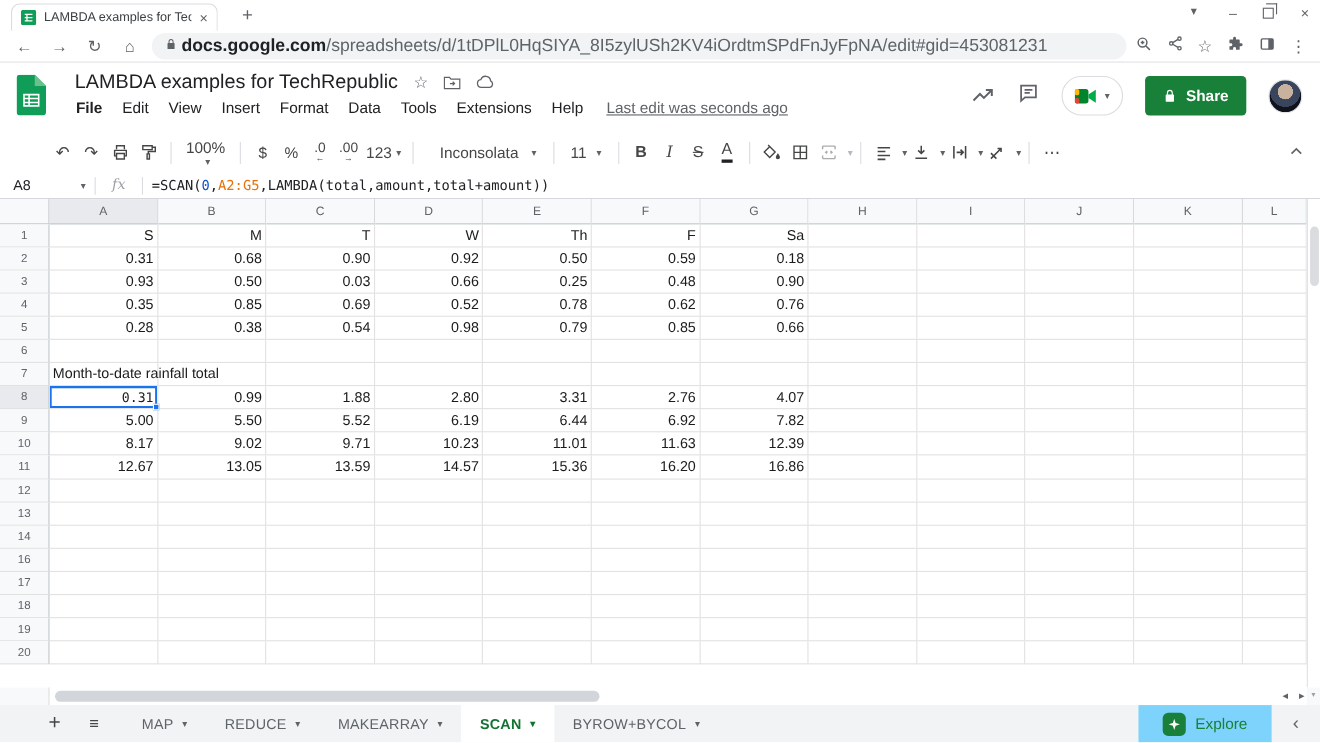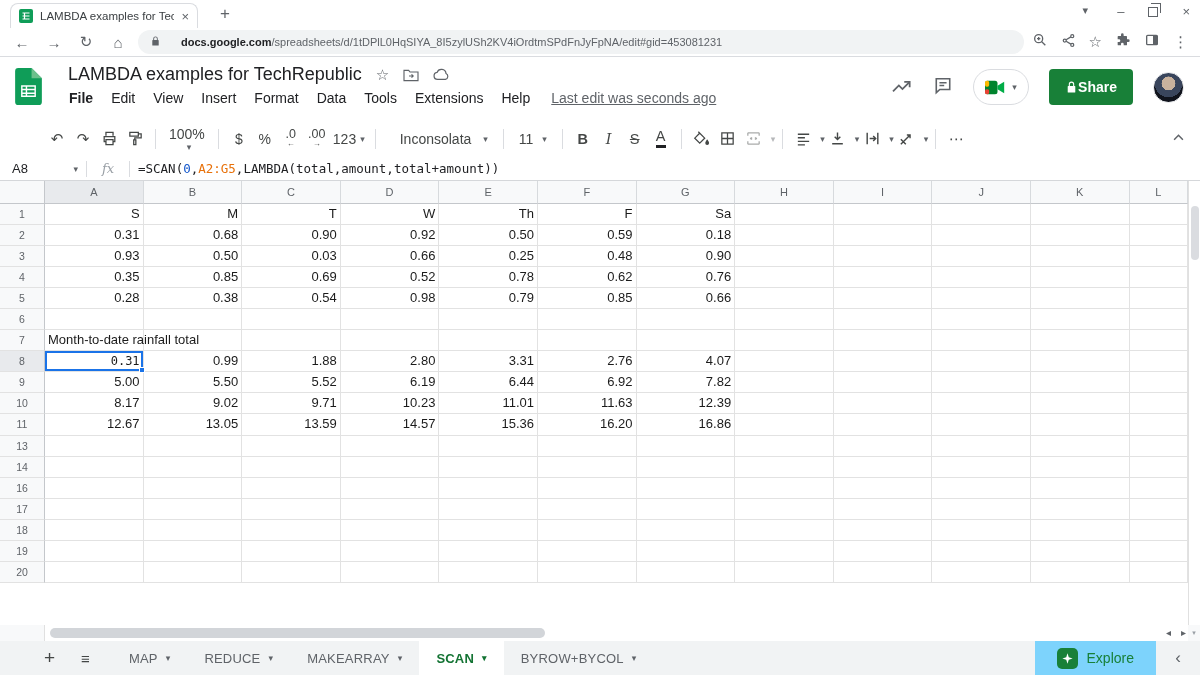--- a/index.html
+++ b/index.html
@@ -16,40 +16,40 @@
   .newtab { position:absolute; left:214px; top:2px; font-size:17px; color:#5f6368; padding:2px 6px; }
   .wincontrols { position:absolute; right:10px; top:4px; display:flex; gap:24px; align-items:center; color:#5f6368; font-size:13px; }
   .tabsearch { position:absolute; right:112px; top:4px; color:#5f6368; font-size:11px; }
   .restore-ico { position:relative; width:10px; height:10px; border:1.5px solid #5f6368; display:inline-block; }
   .restore-ico::before { content:""; position:absolute; left:2px; top:-4.5px; width:9px; height:9px; border:1.5px solid #5f6368; border-left:none; border-bottom:none; }
 
   
   .urlbar { position:absolute; top:28px; left:0; width:1200px; height:29px; background:#fff; border-bottom:1px solid #dadce0;
             display:flex; align-items:center; padding:0 10px; gap:8px; }
   .navico { color:#5f6368; font-size:15px; width:24px; text-align:center; }
-  .urlpill { flex:1; height:24px; background:#f1f3f4; border-radius:12px; display:flex; align-items:center; padding:0 12px; gap:20px;
-             font-size:11px; overflow:hidden; white-space:nowrap; }
+  .urlpill { flex:1; height:24px; background:#f1f3f4; border-radius:12px; display:flex; align-items:center; padding:0 12px; gap:4px;
+             font-size:16px; overflow:hidden; white-space:nowrap; }
   .url-domain { color:#202124; font-weight:bold; }
   .url-path { color:#5f6368; }
   .urlicons { display:flex; align-items:center; gap:13px; padding-right:2px; }
 
   
   .appheader { position:absolute; top:57px; left:0; width:1200px; height:63px; background:#fff; }
   .slogo { position:absolute; left:15px; top:11px; }
   .titleblock { position:absolute; left:68px; top:7px; }
   .titlerow { display:flex; align-items:center; gap:14px; }
   .doctitle { font-size:18px; color:#202124; }
   .t-ico { color:#5f6368; font-size:15px; display:flex; align-items:center; }
   .menurow { display:flex; align-items:center; margin-top:3px; }
   .menu-item { font-size:14px; color:#202124; padding:2px 9px; border-radius:4px; }
   .menu-item:first-child { padding-left:1px;font-weight:bold; }
   .lastedit { font-size:14px; color:#5f6368; text-decoration:underline; margin-left:12px; white-space:nowrap; }
   .hdr-right { position:absolute; right:16px; top:12px; display:flex; align-items:center; gap:20px; }
   .meetpill { width:56px; height:36px; border:1px solid #dadce0; border-radius:18px; display:flex; align-items:center; justify-content:center; gap:3px; background:#fff; }
-  .sharebtn { height:36px; background:#188038; color:#fff; border-radius:4px; display:flex; align-items:center; gap:0; padding:0 16px; font-size:14px; font-weight:bold; }
+  .sharebtn { height:36px; background:#188038; color:#fff; border-radius:4px; display:flex; align-items:center; gap:8px; padding:0 16px; font-size:14px; font-weight:bold; }
   .avatar { width:31px; height:31px; border-radius:50%; background:radial-gradient(circle at 50% 36%, #c9b29d 0 29%, #39455c 30% 58%, #10131c 59%); border:1px solid #e3e5e8; }
 
   
   .toolbar { position:absolute; top:120px; left:0; width:1200px; height:37px; background:#fff; display:flex; align-items:center; padding-left:44px; color:#444746; }
   .tb { display:flex; align-items:center; justify-content:center; height:26px; min-width:26px; padding:0 3px; font-size:15px; border-radius:4px; }
   .tb svg { display:block; }
   .tsep { width:1px; height:20px; background:#dadce0; margin:0 7px; flex:0 0 1px; }
   .dd { font-size:9px; color:#5f6368; margin-left:4px; }
   .tb-text { font-size:14px; }
   .zoomsel { padding:0 6px;flex-direction:column; }
@@ -552,20 +552,35 @@
           <div class="cell">15.36</div>
           <div class="cell">16.20</div>
           <div class="cell">16.86</div>
           <div class="cell"></div>
           <div class="cell"></div>
           <div class="cell"></div>
           <div class="cell"></div>
           <div class="cell last"></div>
         </div>
         <div class="grow">
+          <div class="row-h">12</div>
+          <div class="cell"></div>
+          <div class="cell"></div>
+          <div class="cell"></div>
+          <div class="cell"></div>
+          <div class="cell"></div>
+          <div class="cell"></div>
+          <div class="cell"></div>
+          <div class="cell"></div>
+          <div class="cell"></div>
+          <div class="cell"></div>
+          <div class="cell"></div>
+          <div class="cell last"></div>
+        </div>
+        <div class="grow">
           <div class="row-h">13</div>
           <div class="cell"></div>
           <div class="cell"></div>
           <div class="cell"></div>
           <div class="cell"></div>
           <div class="cell"></div>
           <div class="cell"></div>
           <div class="cell"></div>
           <div class="cell"></div>
           <div class="cell"></div>

